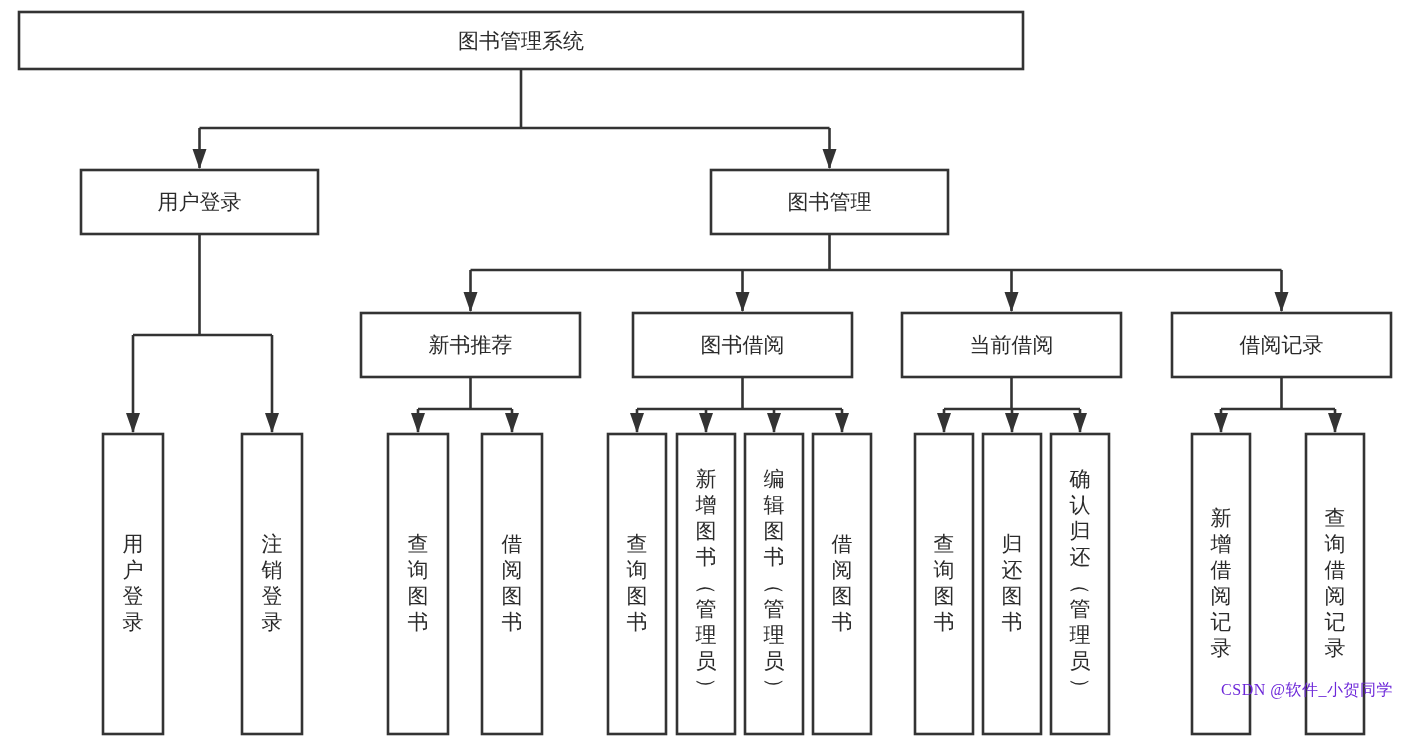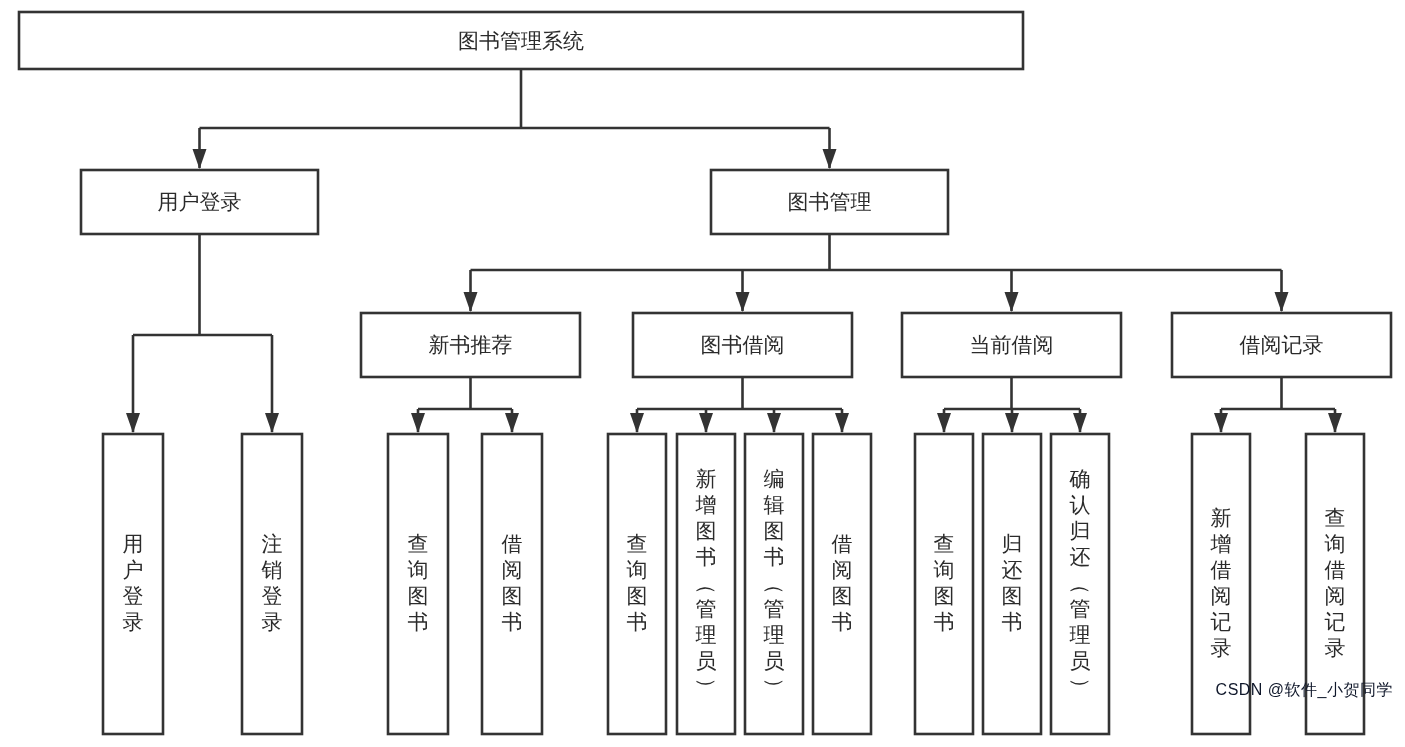--- a/index.html
+++ b/index.html
@@ -59,23 +59,23 @@
     font-family: "DejaVu Sans", "Liberation Sans", sans-serif;
     font-size: 21px;
     fill: #2b2b2b;
     text-anchor: middle;
     dominant-baseline: middle;
   }
   .watermark {
     position: absolute;
     right: 12px;
     bottom: 6px;
-    font-family: Liberation Sans, sans-serif;
+    font-family: Liberation Serif, serif;
     font-size: 16px;
-    color: #0f172a;
+    color: #6d28d9;
     letter-spacing: 0.5px;
     white-space: nowrap;
     user-select: none;
     margin-top: 38px;
   }
 </style>
 </head>
 <body>
 
 <div id="diagram-root">

